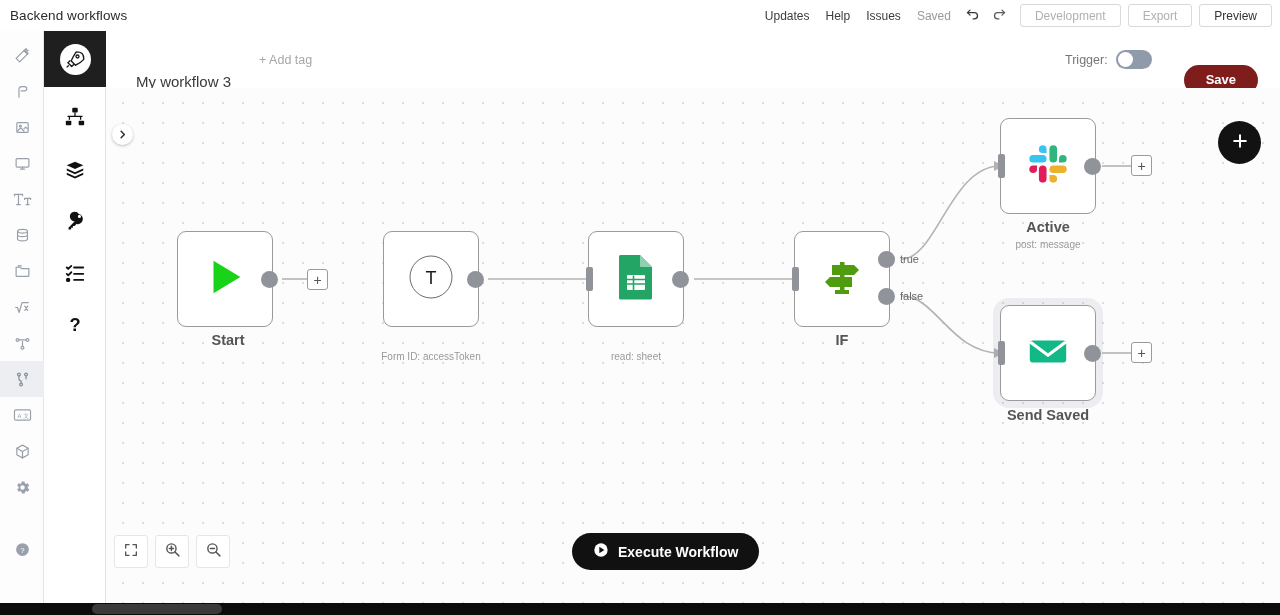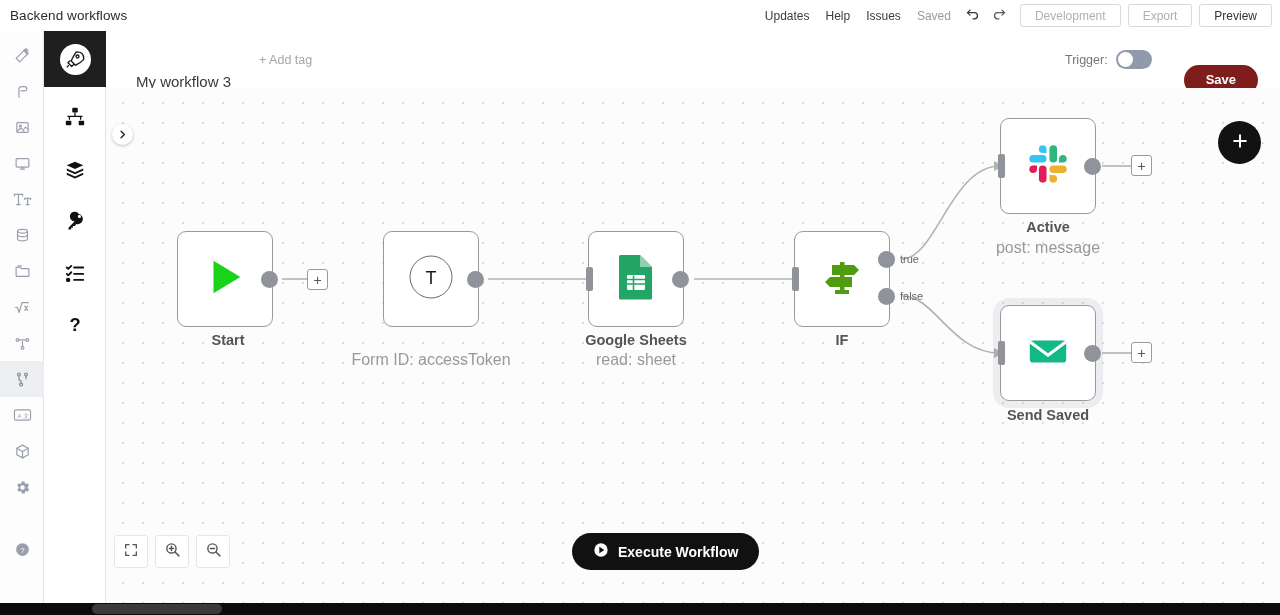--- a/index.html
+++ b/index.html
@@ -142,21 +142,21 @@
   .node.selected {
     box-shadow: 0 0 0 7px rgba(140,140,160,.13);
   }
   .node-label {
     position: absolute; width: 220px; text-align: center;
     font-size: 14.5px; font-weight: bold; color: #555; z-index: 10;
     pointer-events: none;
   }
   .node-sub {
     position: absolute; width: 220px; text-align: center;
-    font-size: 16px; color: #999; z-index: 10;
+    font-size: 10px; color: #999; z-index: 10;
     pointer-events: none;
   }
   .endpoint-in {
     position: absolute; width: 7px; height: 24px;
     background: #909399; border-radius: 2px; z-index: 12;
   }
   .endpoint-out {
     position: absolute; width: 17px; height: 17px; border-radius: 50%;
     background: #909399; z-index: 12;
   }
@@ -435,21 +435,20 @@
   <div class="node" style="left:482px; top:143px;">
     <span>
       <svg width="38" height="48" viewBox="0 0 38 48">
         <path d="M3 2h20l12 12v31a1.5 1.5 0 0 1-1.5 1.5h-30A1.5 1.5 0 0 1 2 45V3.5A1.5 1.5 0 0 1 3.5 2z" fill="#23a566"></path>
         <path d="M23 2l12 12H24a1 1 0 0 1-1-1z" fill="#8ed1b1"></path>
         <rect x="10" y="22" width="18" height="15" rx="1" fill="#fff"></rect>
         <path d="M10 26.5h18M10 31h18M16.5 22.5v14.5" stroke="#23a566" stroke-width="1.6" fill="none"></path>
       </svg>
     </span>
   </div>
-  <div class="node-label" style="left:420px; top:244px;">Google Sheets</div>
   <div class="node-sub" style="left:420px; top:263px;">read: sheet</div>
   <div class="endpoint-out" style="left:566px; top:183px;"></div>
 
   <div class="endpoint-in" style="left:686px; top:179px;"></div>
   <div class="node" style="left:688px; top:143px;">
     <span>
       <svg width="48" height="48" viewBox="0 0 48 48">
         <rect x="22" y="9" width="4.5" height="32" fill="#4f9c10"></rect>
         <path d="M14 12h22l5 5-5 5H14z" fill="#4f9c10"></path>
         <path d="M34 24H12l-5 5 5 5h22z" fill="#4f9c10"></path>

